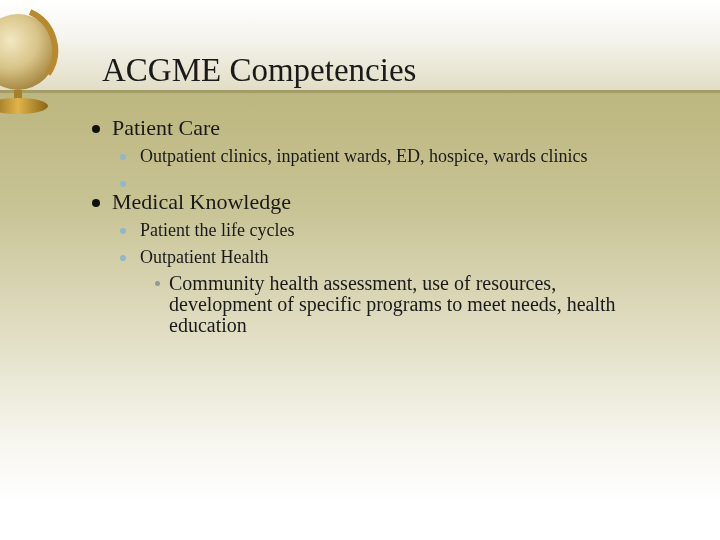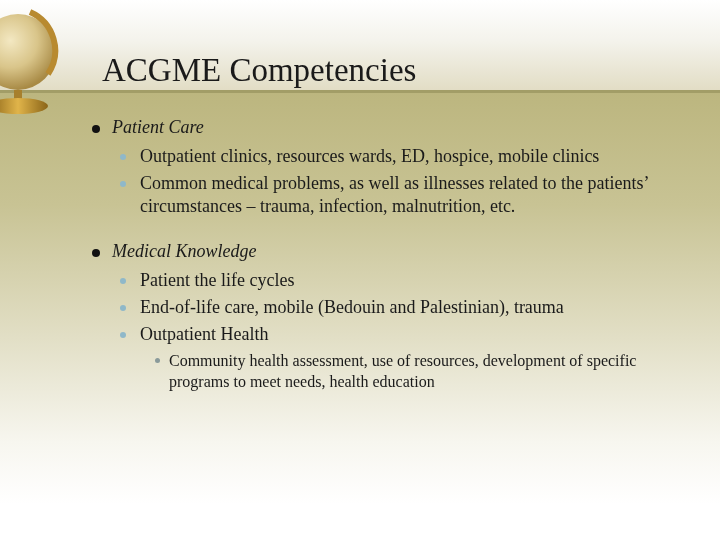--- a/index.html
+++ b/index.html
@@ -27,37 +27,37 @@
       position: absolute; left: 90px; top: 40px;
       font-family: "Liberation Serif", "DejaVu Serif", serif;
       font-size: 33px; color: #1a1a1a; font-weight: normal; margin: 12px;
     }
     .content {
       position: absolute; left: 90px; top: 108px; width: 610px;
       font-family: "Liberation Serif", "DejaVu Serif", serif;
       color: #1a1a1a;
     }
     .l1 {
-      position: relative; padding-left: 22px; font-size: 18px; font-style: italic;
+      position: relative; padding-left: 22px; font-size: 22px; 
       margin-top: 6px; line-height: 27px;
     }
     .l1 .dot {
       position: absolute; left: 2px; top: 11px; width: 8px; height: 8px;
       border-radius: 50%; background: #111;
     }
     .l2 {
       position: relative; padding-left: 50px; font-size: 18px; line-height: 23px;
       margin-top: 4px;
     }
     .l2 .dot {
       position: absolute; left: 30px; top: 9px; width: 6px; height: 6px;
       border-radius: 50%; background: #8fb8c9;
     }
     .l3 {
-      position: relative; padding-left: 79px; font-size: 16px; line-height: 21px;
+      position: relative; padding-left: 79px; font-size: 20px; line-height: 21px;
       margin-top: 4px; width: 470px;
     }
     .l3 .dot {
       position: absolute; left: 65px; top: 8px; width: 5px; height: 5px;
       border-radius: 50%; background: #8a9a9a;
     }
   </style>
 </head>
 <body>
 
@@ -86,40 +86,35 @@
 
 <h1 class="title">ACGME Competencies</h1>
 
 <div class="content">
   <div class="l1">
     <span class="dot"></span>
     <span>Patient Care</span>
   </div>
   <div class="l2">
     <span class="dot"></span>
-    <span>Outpatient clinics, resources wards, ED, hospice, mobile clinics</span>
+    <span>Outpatient clinics, inpatient wards, ED, hospice, wards clinics</span>
   </div>
   <div class="l2">
     <span class="dot"></span>
-    <span>Common medical problems, as well as illnesses related to the patients’ circumstances – trauma, infection, malnutrition, etc.</span>
   </div>
 
   <div class="l1" style="margin-top:20px">
     <span class="dot"></span>
     <span>Medical Knowledge</span>
   </div>
   <div class="l2">
     <span class="dot"></span>
     <span>Patient the life cycles</span>
   </div>
   <div class="l2">
     <span class="dot"></span>
-    <span>End-of-life care, mobile (Bedouin and Palestinian), trauma</span>
-  </div>
-  <div class="l2">
-    <span class="dot"></span>
     <span>Outpatient Health</span>
   </div>
   <div class="l3">
     <span class="dot"></span>
     <span>Community health assessment, use of resources, development of specific programs to meet needs, health education</span>
   </div>
 </div>
 
 </body></html>

